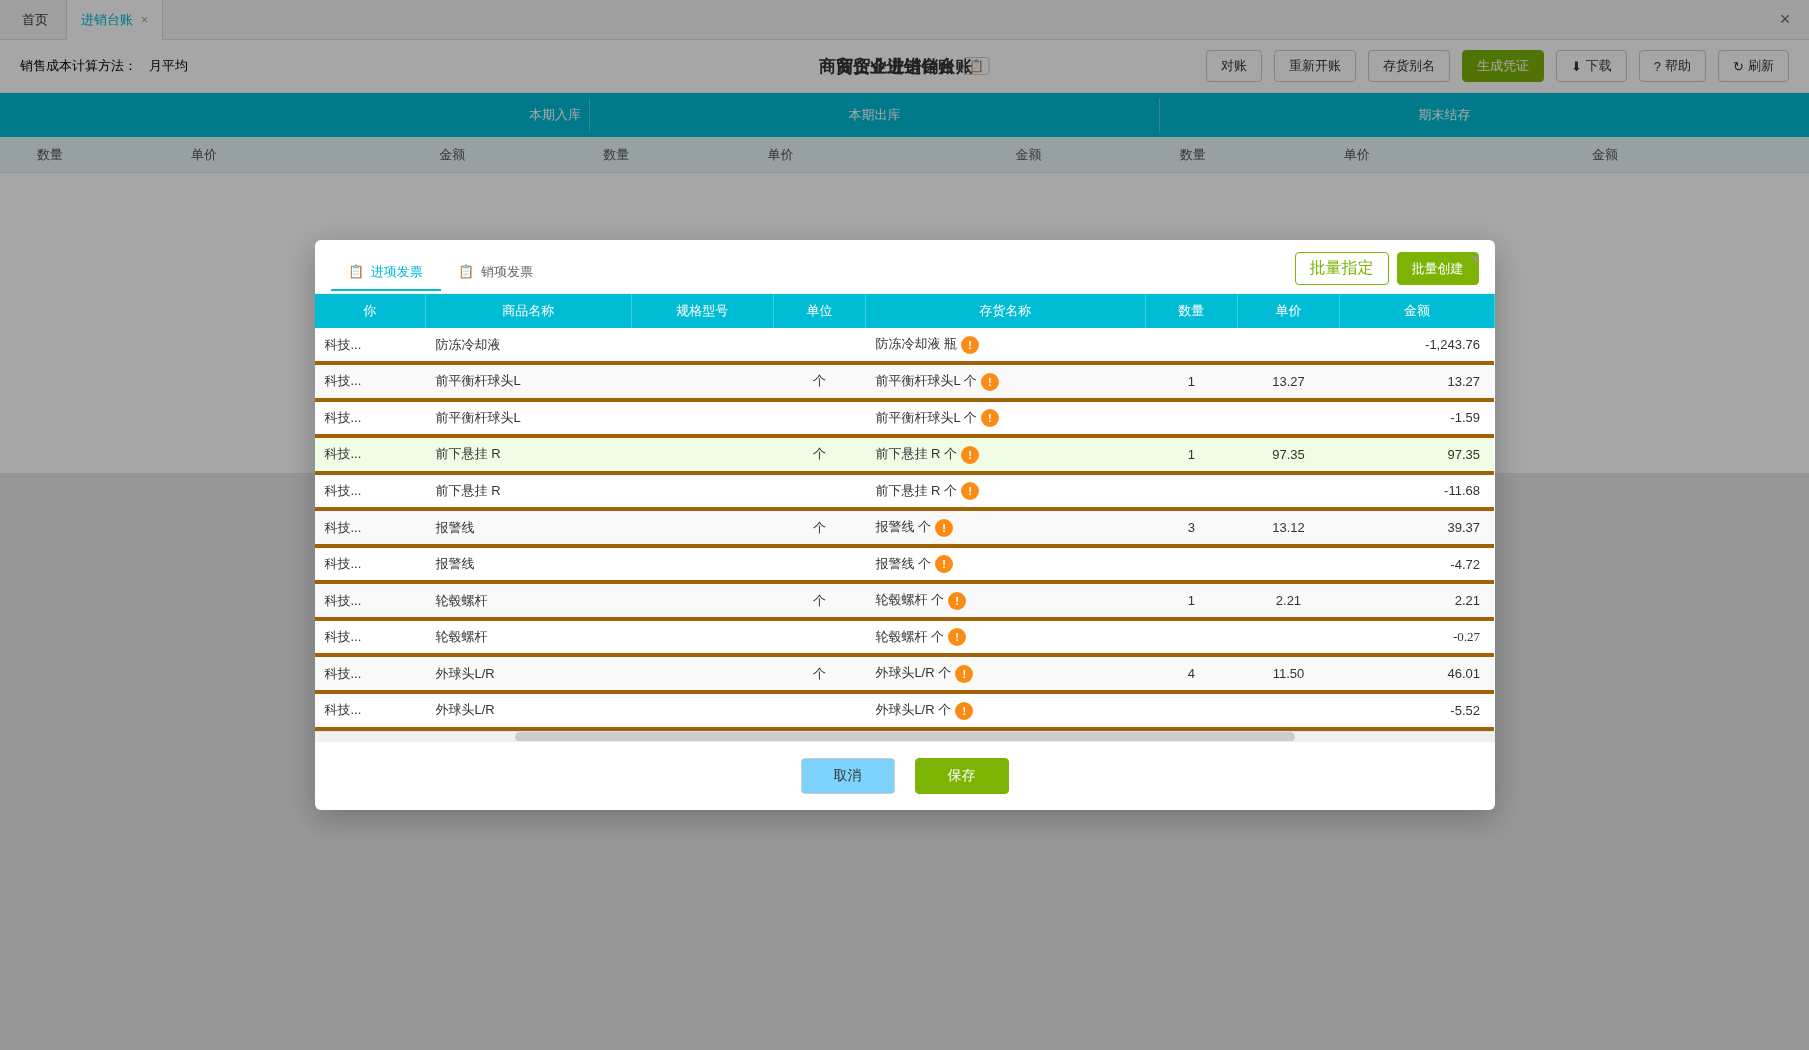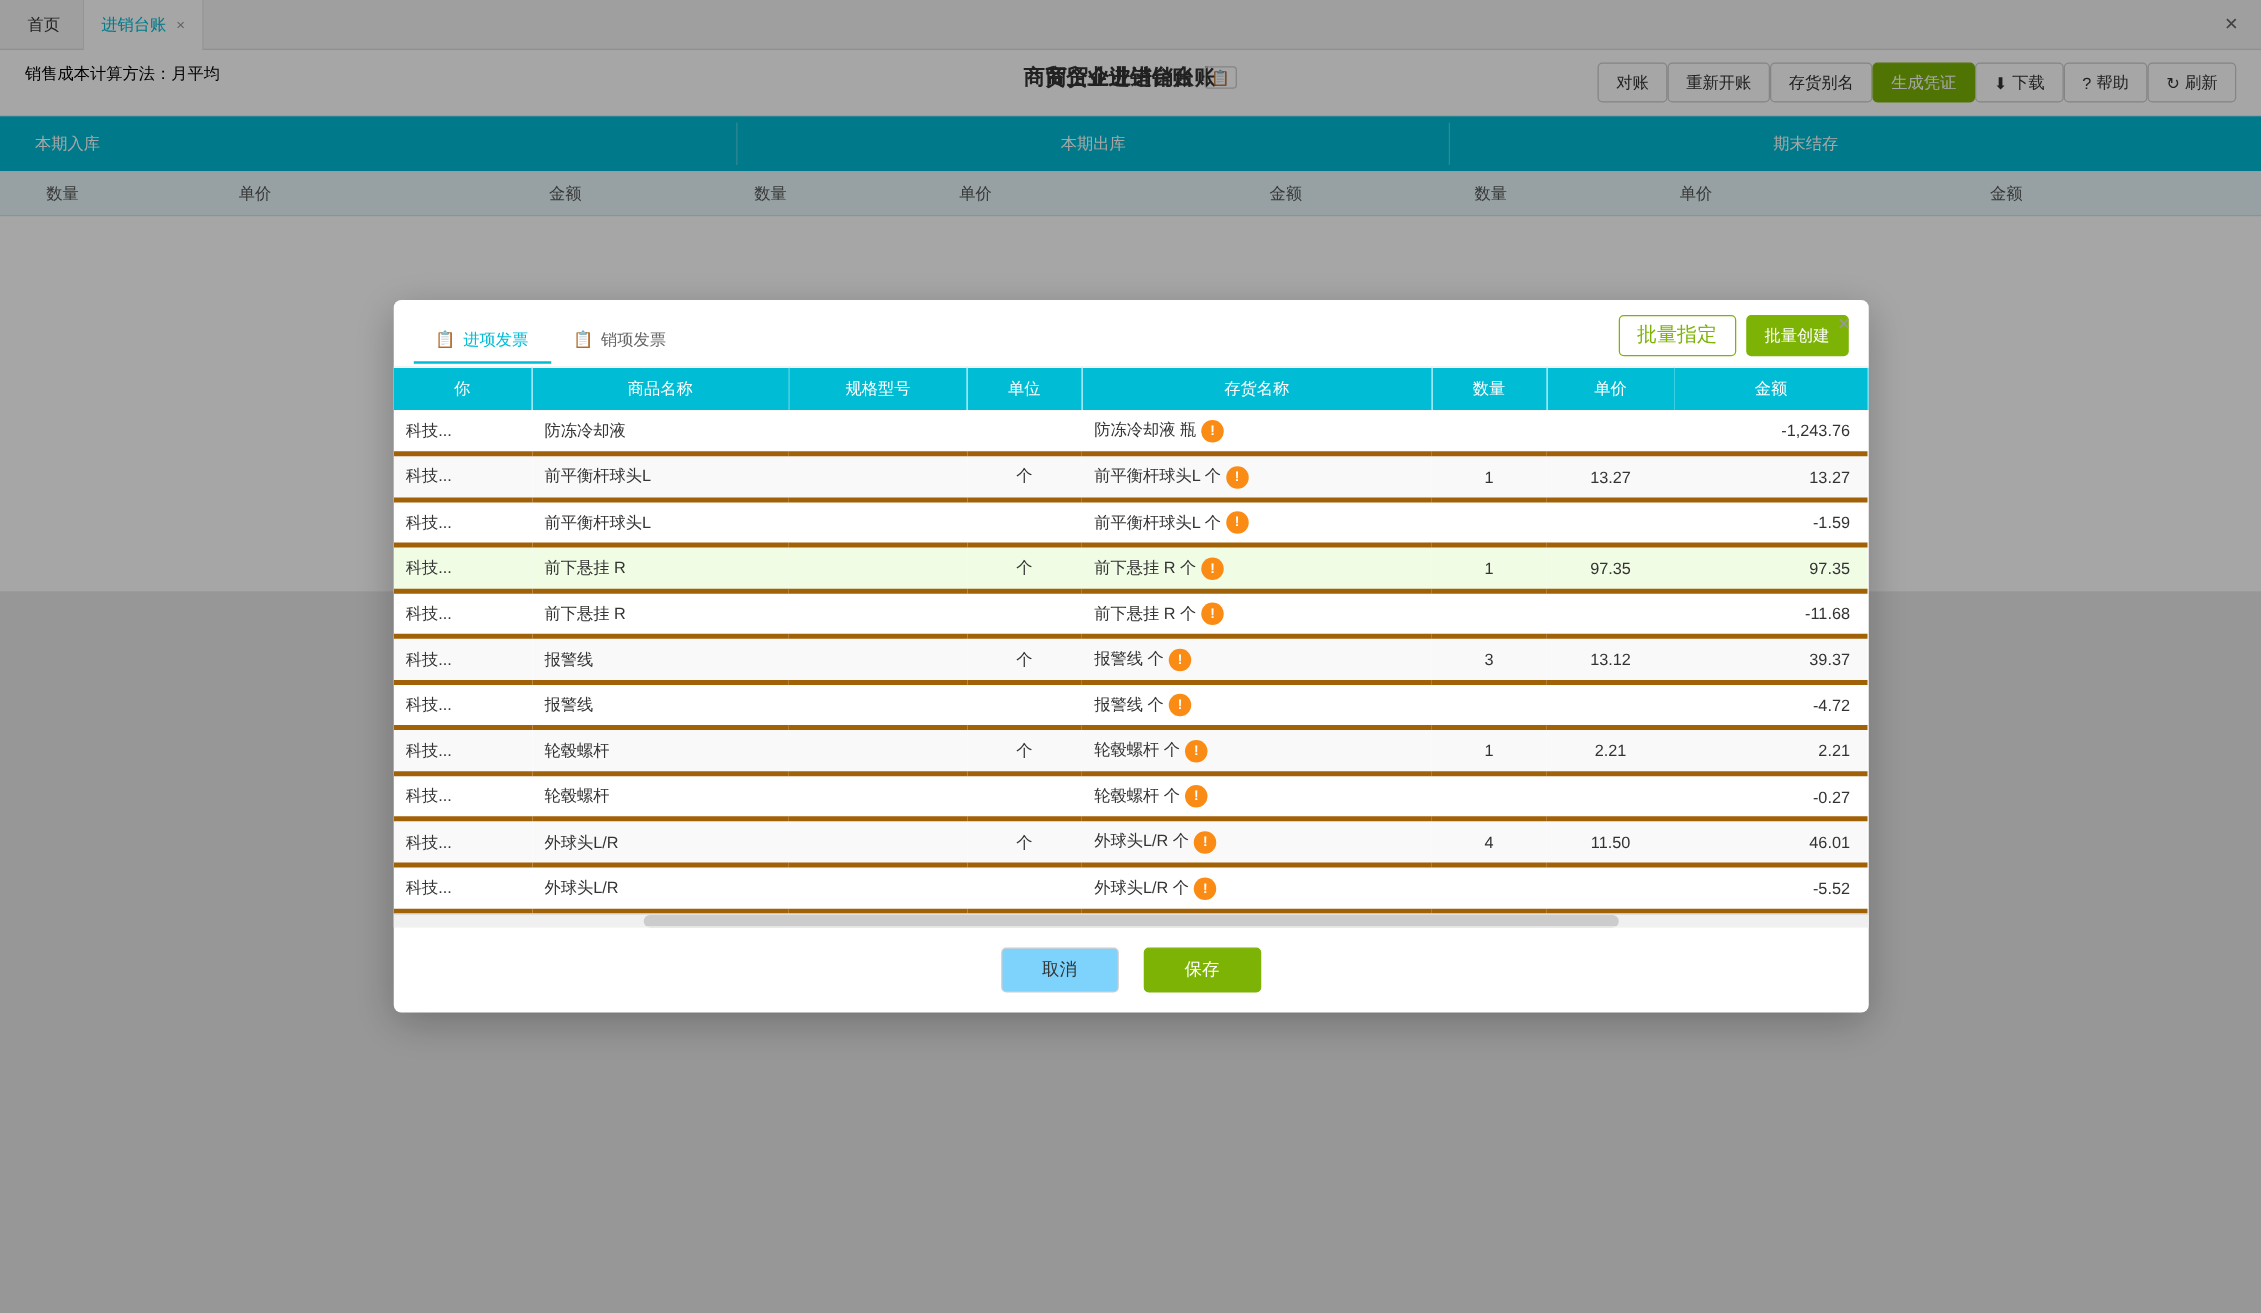--- a/index.html
+++ b/index.html
@@ -17,21 +17,21 @@
     .nav-tab.active { background: #fff; border: 1px solid #ddd; border-bottom: none; color: #00bcd4; }
     .nav-tab.inactive { color: #333; }
     .nav-tab .close-x { color: #999; font-size: 12px; cursor: pointer; margin-left: 4px; }
     .top-close-btn { margin-left: auto; width: 32px; height: 32px; display: flex; align-items: center; justify-content: center; cursor: pointer; font-size: 18px; color: #666; }
 
     
     .main-bg {
       background: #fff; position: relative; width: 100%;
     }
     .main-header {
-      display: flex; padding: 10px 20px; 
+      display: flex; align-items: center; padding: 10px 20px; gap: 12px;
       background: #fff; border-bottom: 1px solid #eee;
     }
     .btn-base {
       padding: 6px 14px; border-radius: 4px; cursor: pointer; font-size: 13px; border: 1px solid #ddd;
       background: #fff; color: #333; display: flex; align-items: center; gap: 4px;
     }
     .btn-green { background: #7cb305; color: #fff; border-color: #7cb305; }
     .btn-outline { background: #fff; color: #333; border: 1px solid #ccc; }
 
     
@@ -149,21 +149,21 @@
       <span>?</span>
       <span>帮助</span>
     </button>
     <button class="btn-base btn-outline">
       <span>↻</span>
       <span>刷新</span>
     </button>
   </div>
 
   <div class="ledger-header" style="padding: 0 20px;">
-    <div style="flex:1;text-align:left;border-right:1px solid rgba(255,255,255,0.3);padding:8px;">
+    <div style="flex:1;text-align:right;border-right:1px solid rgba(255,255,255,0.3);padding:8px;">
       <span>本期入库</span>
     </div>
     <div style="flex:1;text-align:center;border-right:1px solid rgba(255,255,255,0.3);padding:8px;">
       <span>本期出库</span>
     </div>
     <div style="flex:1;text-align:center;padding:8px;">
       <span>期末结存</span>
     </div>
     <div style="width:60px;text-align:center;"></div>
   </div>
@@ -316,21 +316,21 @@
       <td style="text-align:right;padding-right:14px;">2.21</td>
     </tr>
             <tr>
       <td class="left">科技...</td>
       <td class="left">轮毂螺杆</td>
       <td></td>
       <td></td>
       <td class="left">轮毂螺杆 个<span class="warn-icon">!</span></td>
       <td></td>
       <td></td>
-      <td style="text-align:right;padding-right:14px;">-0.27</td>
+      <td style="text-align:right;padding-right:14px;font-family:Liberation Serif, serif;">-0.27</td>
     </tr>
             <tr>
       <td class="left">科技...</td>
       <td class="left">外球头L/R</td>
       <td></td>
       <td>个</td>
       <td class="left">外球头L/R 个<span class="warn-icon">!</span></td>
       <td>4</td>
       <td>11.50</td>
       <td style="text-align:right;padding-right:14px;">46.01</td>

